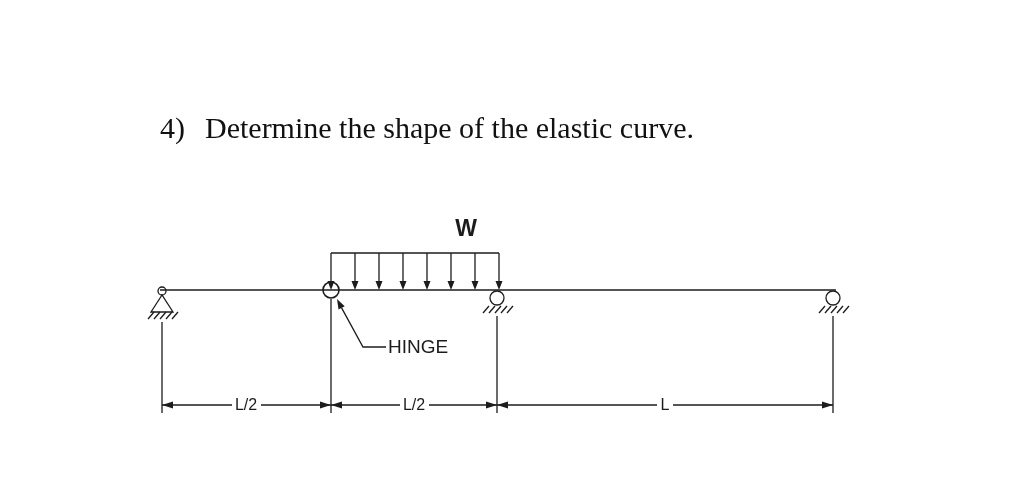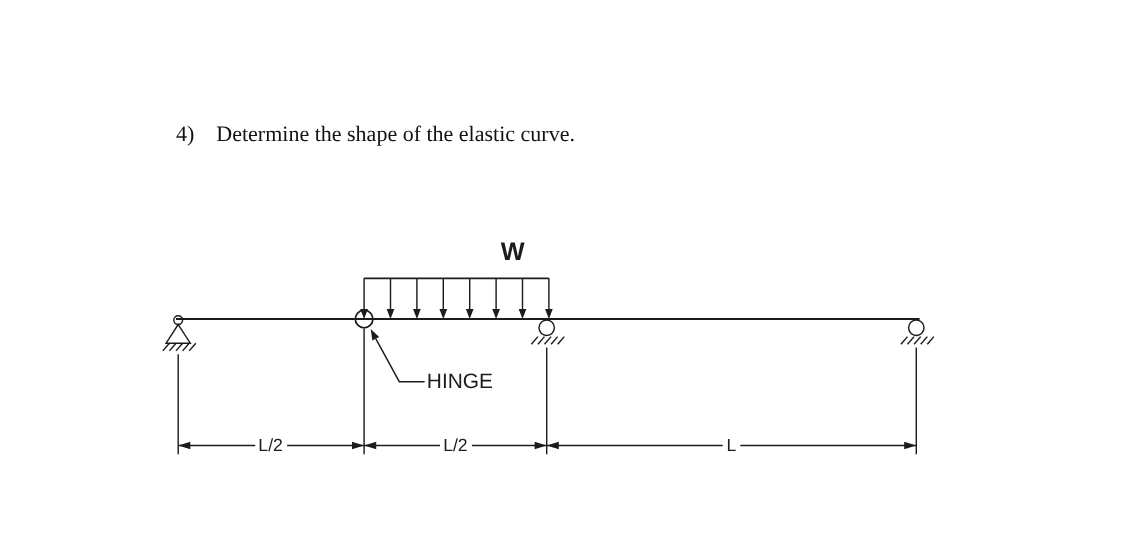--- a/index.html
+++ b/index.html
@@ -12,21 +12,21 @@
     width: 1024px;
     height: 488px;
     background: #ffffff;
     overflow: hidden;
     font-family: "Liberation Serif", serif;
   }
   .problem-title {
     position: absolute;
     left: 160px;
     top: 110px;
-    font-size: 20px;
+    font-size: 30px;
     color: #111111;
     white-space: nowrap;
     line-height: 1.2;
   }
   .problem-title .num {
     display: inline-block;
     margin-right: 20px;
   }
   .diagram-svg {
     position: absolute;

